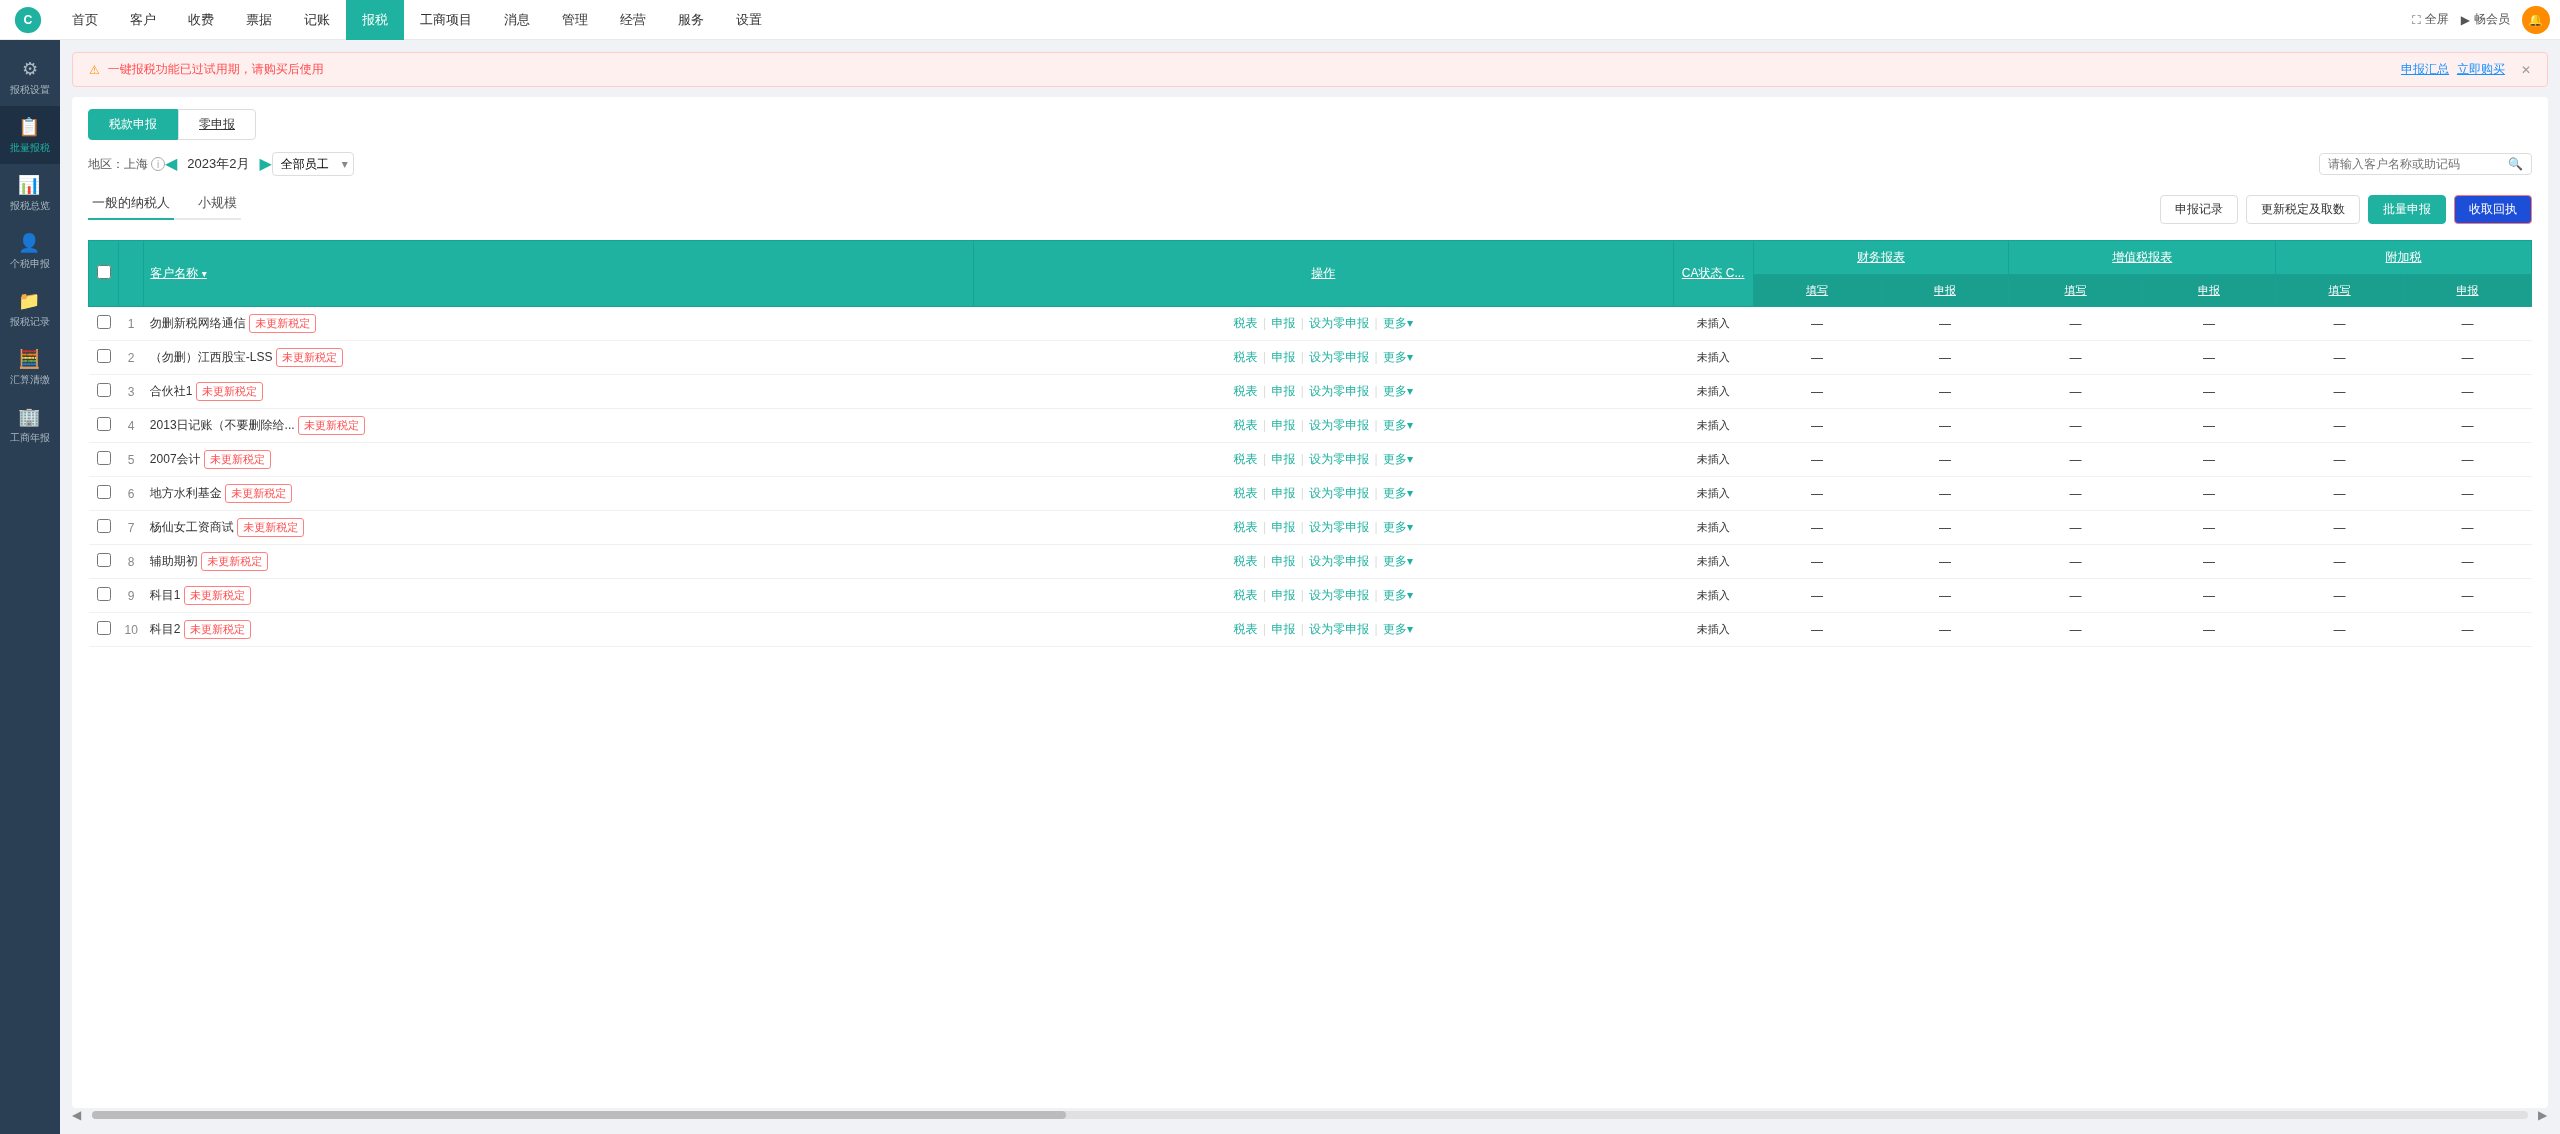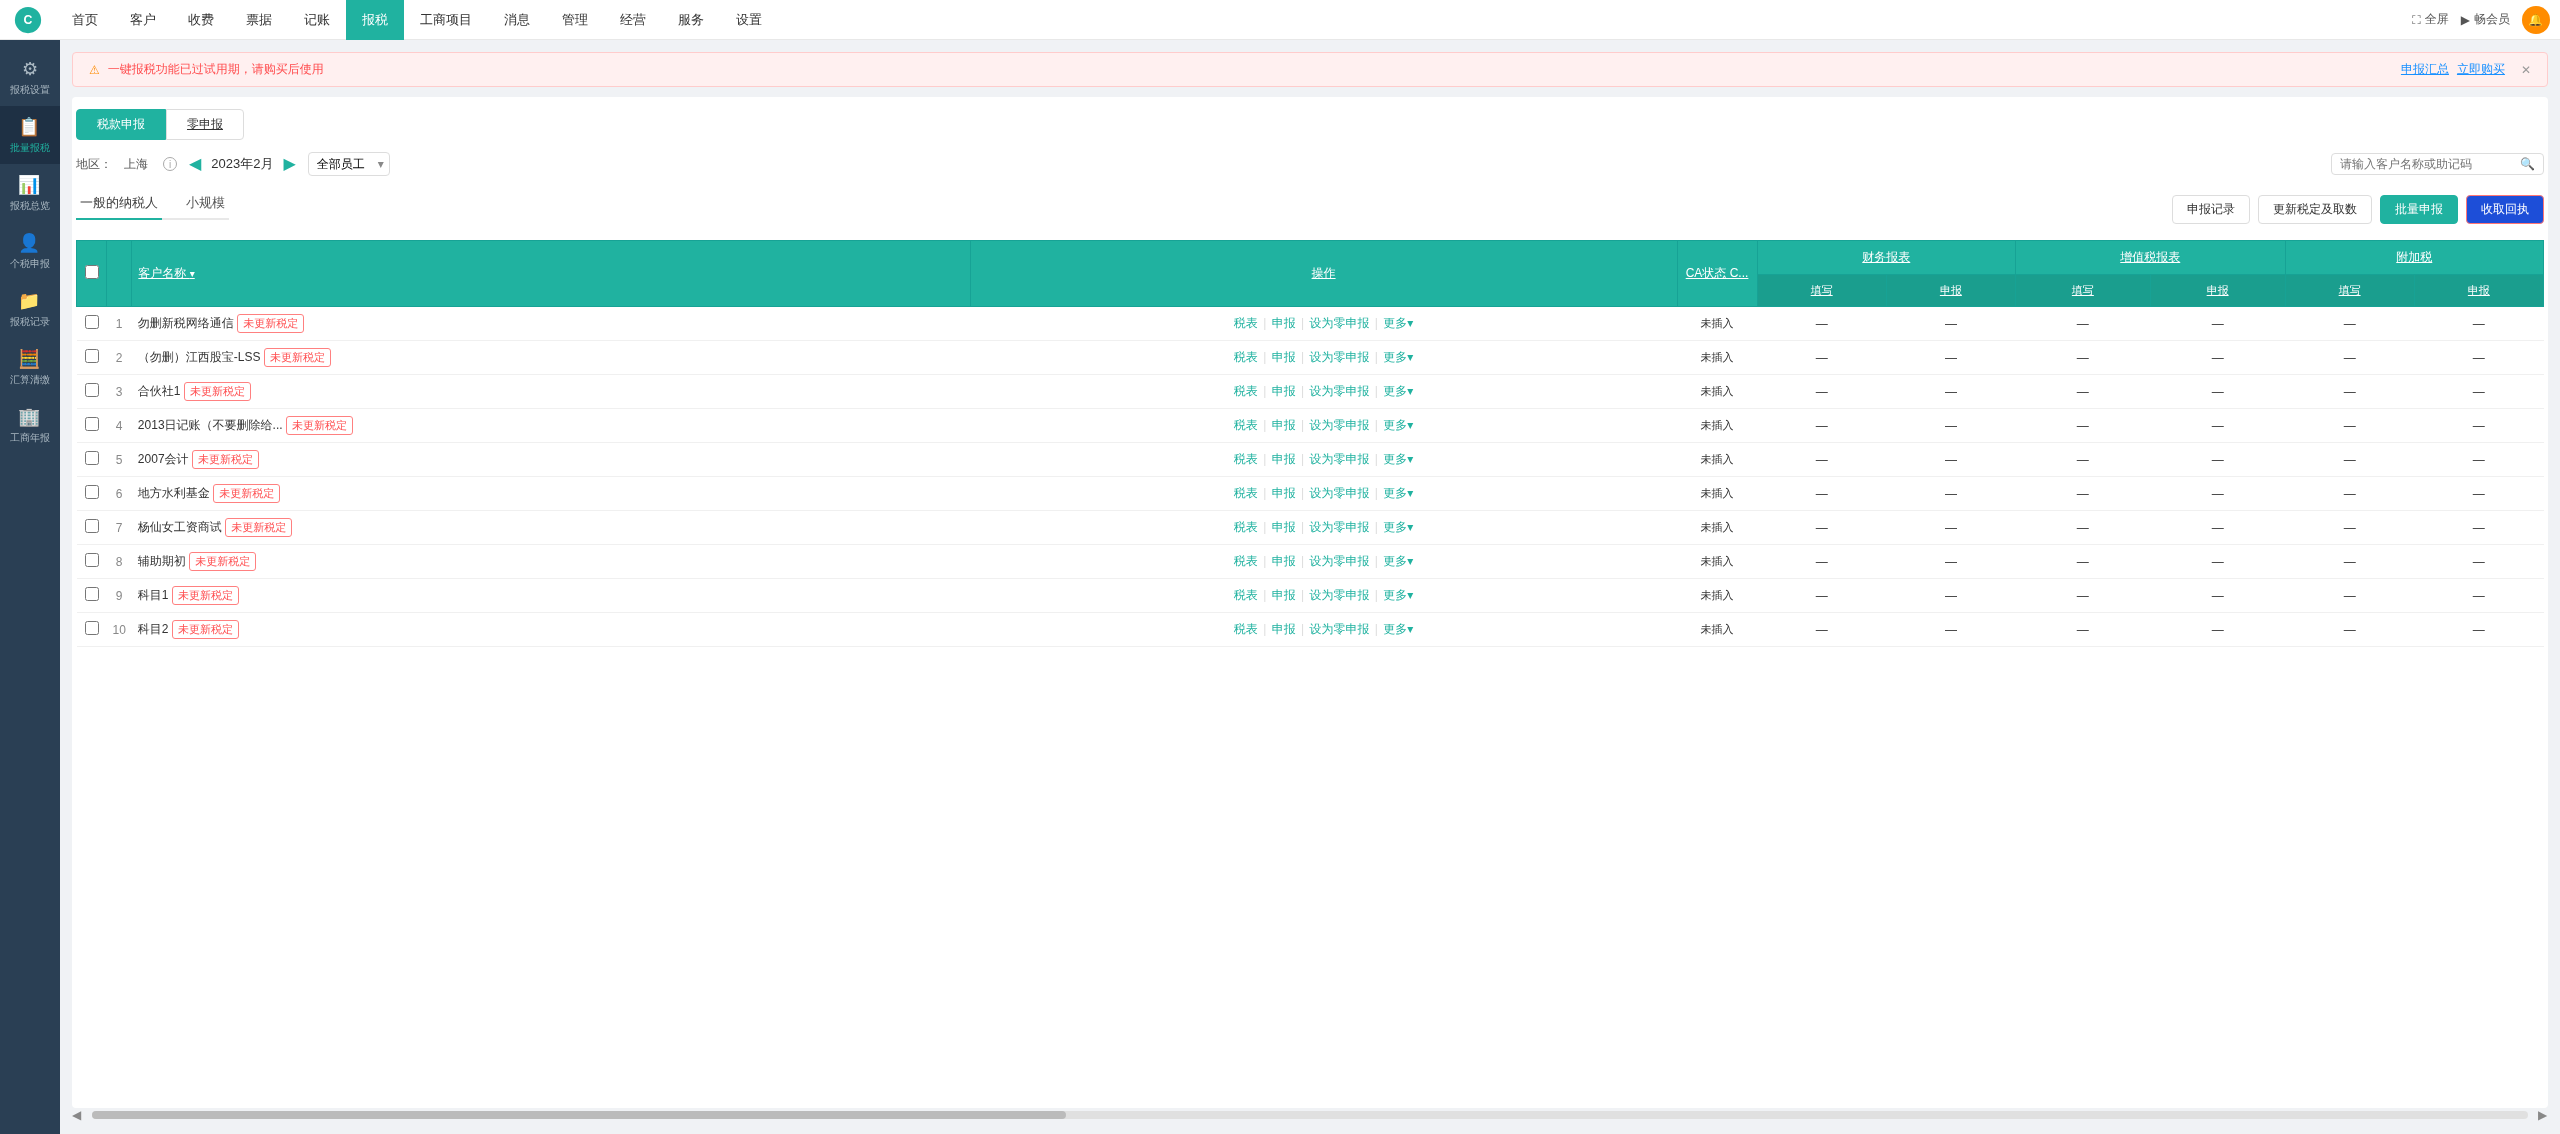--- a/index.html
+++ b/index.html
@@ -29,31 +29,31 @@
     
     .content-area { flex: 1; overflow: auto; padding: 12px; display: flex; flex-direction: column; gap: 0; }
 
     
     .trial-banner { background: #fff0f0; border: 1px solid #ffcccc; border-radius: 4px; padding: 8px 16px; display: flex; align-items: center; gap: 8px; margin-bottom: 10px; font-size: 12px; color: #e05; }
     .trial-banner-text { flex: 1; color: #ff4d4f; }
     .trial-banner-link { color: #1890ff; cursor: pointer; text-decoration: underline; }
     .trial-banner-close { cursor: pointer; color: #999; margin-left: 8px; }
 
     
-    .tax-card { background: #fff; border-radius: 4px; padding: 12px 4px; flex: 1; }
+    .tax-card { background: #fff; border-radius: 4px; padding: 12px 16px; flex: 1; }
 
     
     .tab-bar { display: flex; gap: 0; margin-bottom: 12px; }
     .tab-item { padding: 6px 20px; border: 1px solid #ddd; cursor: pointer; background: #fff; color: #333; font-size: 12px; }
     .tab-item:first-child { border-radius: 4px 0 0 4px; }
     .tab-item:last-child { border-radius: 0 4px 4px 0; text-decoration: underline; }
     .tab-item.active { background: #20b2a0; color: #fff; border-color: #20b2a0; }
 
     
-    .filters-row { display: flex; align-items: center; gap: 12px; margin-bottom: 12px; }
+    .filters-row { display: flex; align-items: center; margin-bottom: 12px; }
     .filter-label { color: #555; font-size: 12px; }
     .date-nav { display: flex; align-items: center; gap: 4px; }
     .date-nav-btn { cursor: pointer; color: #20b2a0; font-size: 16px; line-height: 1; }
     .date-display { font-size: 13px; color: #333; padding: 0 6px; }
     .staff-select { border: 1px solid #ddd; border-radius: 4px; padding: 4px 24px 4px 8px; appearance: none; font-size: 12px; background: #fff; cursor: pointer; position: relative; }
     .staff-select-wrap { position: relative; display: inline-flex; align-items: center; }
     .staff-select-wrap::after { content: '▾'; position: absolute; right: 6px; pointer-events: none; color: #888; }
     .search-wrap { display: flex; align-items: center; border: 1px solid #ddd; border-radius: 4px; padding: 3px 8px; background: #fff; margin-left: auto; }
     .search-input { border: none; outline: none; font-size: 12px; width: 180px; color: #555; }
     .search-icon { color: #888; cursor: pointer; }

